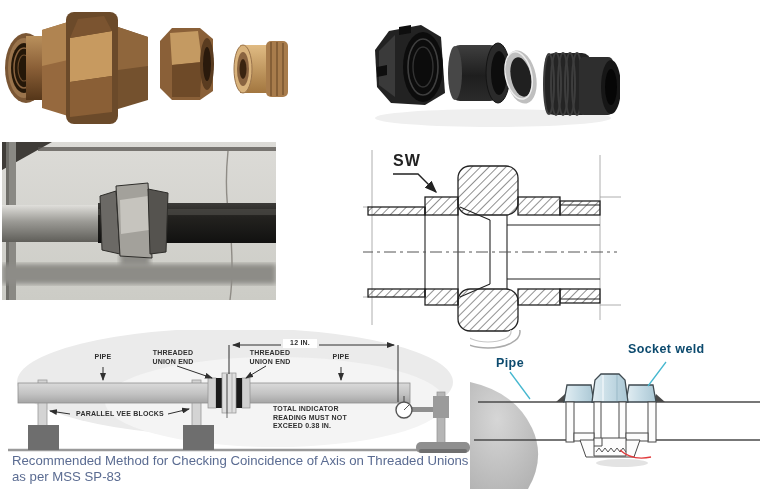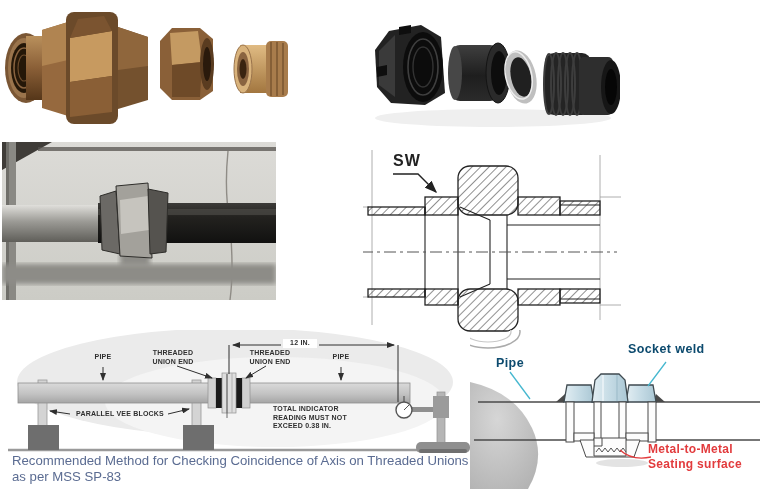--- a/index.html
+++ b/index.html
@@ -369,19 +369,15 @@
       </g>
       <path d="M126,122 l3,-4 3,4 3,-4 3,4 3,-4 3,4 3,-4 3,4 3,-4 3,4" stroke="#555" stroke-width="1" fill="none"></path>
       <path d="M124,116 h8 v-8" stroke="#4a4a4a" stroke-width="1" fill="none"></path>
 
       <polyline points="40,42 60,69" fill="none" stroke="#45b7cf" stroke-width="1.3"></polyline>
       <polyline points="196,32 178,56" fill="none" stroke="#45b7cf" stroke-width="1.3"></polyline>
       <path d="M181,127 Q162,131 150,120" fill="none" stroke="#e23b3d" stroke-width="1.3"></path>
     </svg>
     <span class="cyan-label" style="left:26px;top:26px">Pipe</span>
     <span class="cyan-label" style="left:158px;top:12px">Socket weld</span>
-    <span class="red-label" style="left:178px;top:112px">
-      <span style="display:block">Metal-to-Metal</span>
-      <span style="display:block">Seating surface</span>
-    </span>
   </div>
 
 </div>
 
 </body></html>

